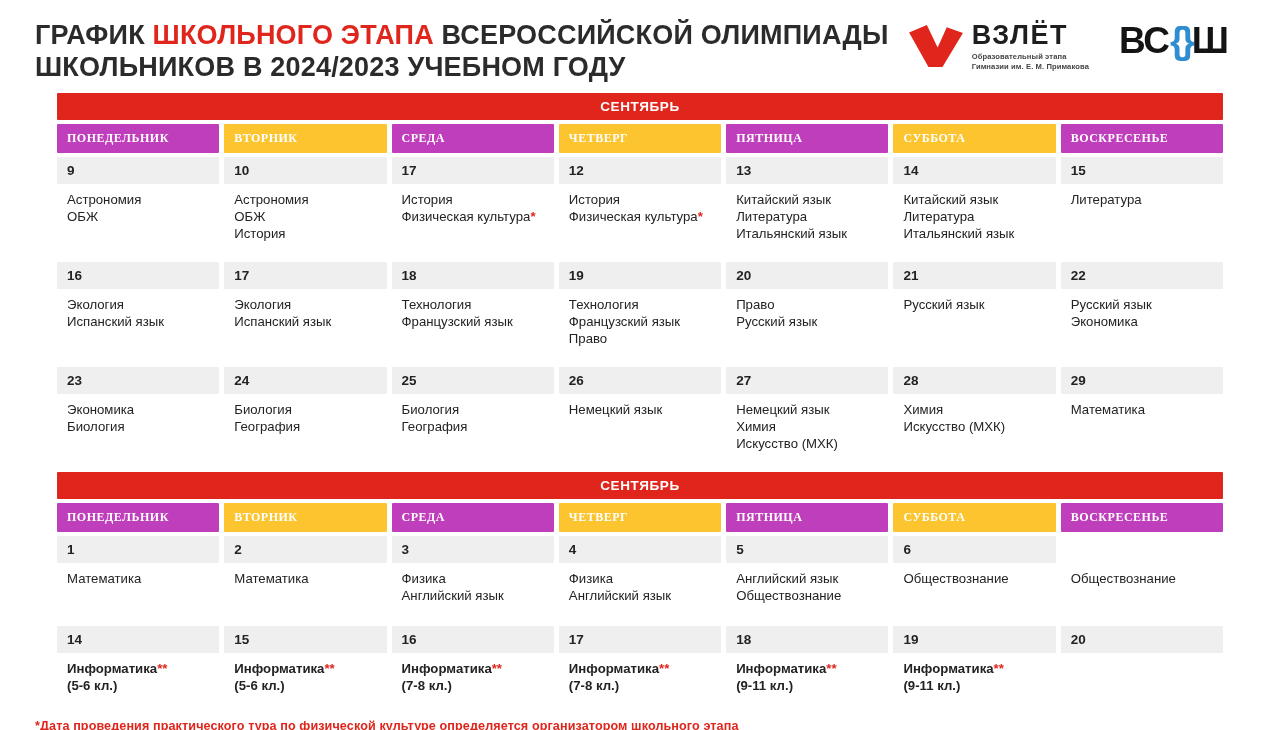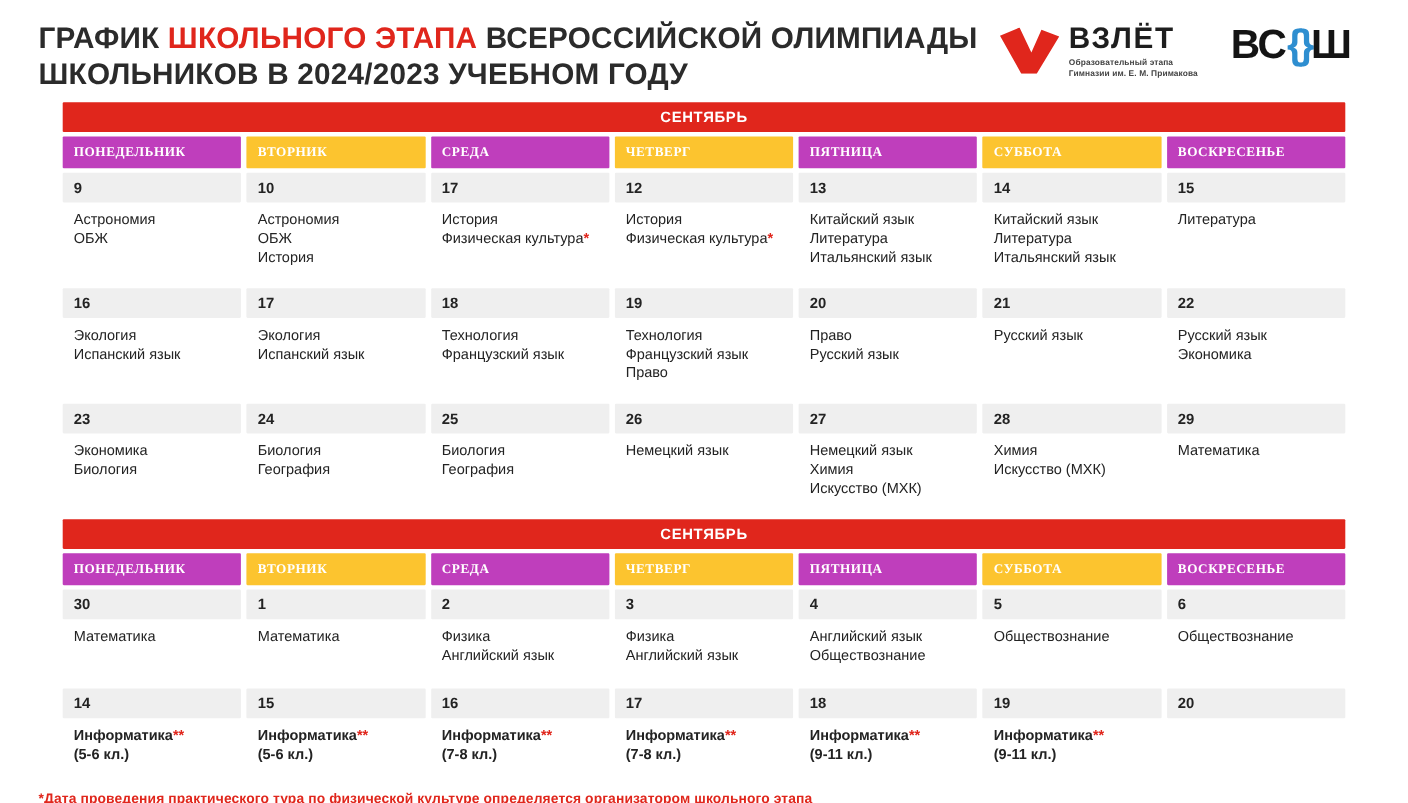--- a/index.html
+++ b/index.html
@@ -201,21 +201,20 @@
       <div class="day-row">
         <div class="day-cell purple">ПОНЕДЕЛЬНИК</div>
         <div class="day-cell yellow">ВТОРНИК</div>
         <div class="day-cell purple">СРЕДА</div>
         <div class="day-cell yellow">ЧЕТВЕРГ</div>
         <div class="day-cell purple">ПЯТНИЦА</div>
         <div class="day-cell yellow">СУББОТА</div>
         <div class="day-cell purple">ВОСКРЕСЕНЬЕ</div>
       </div>
       <div class="date-row">
-        <div class="date-cell">30</div>
         <div class="date-cell">1</div>
         <div class="date-cell">2</div>
         <div class="date-cell">3</div>
         <div class="date-cell">4</div>
         <div class="date-cell">5</div>
         <div class="date-cell">6</div>
       </div>
       <div class="subject-row subjects-m1">
         <div class="subject-cell">
           <div class="subject-line"><span>Математика</span></div>

